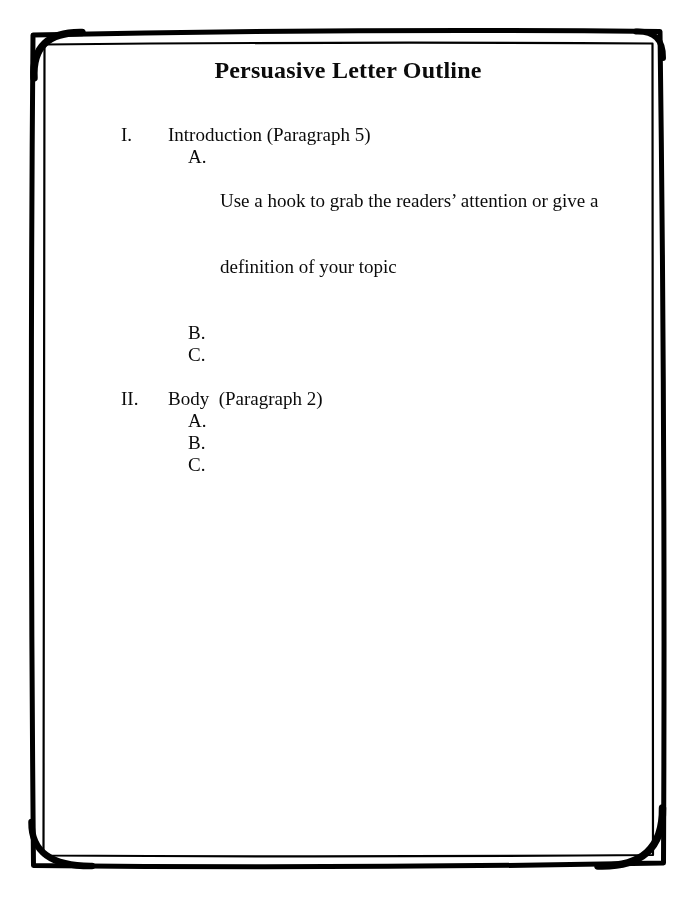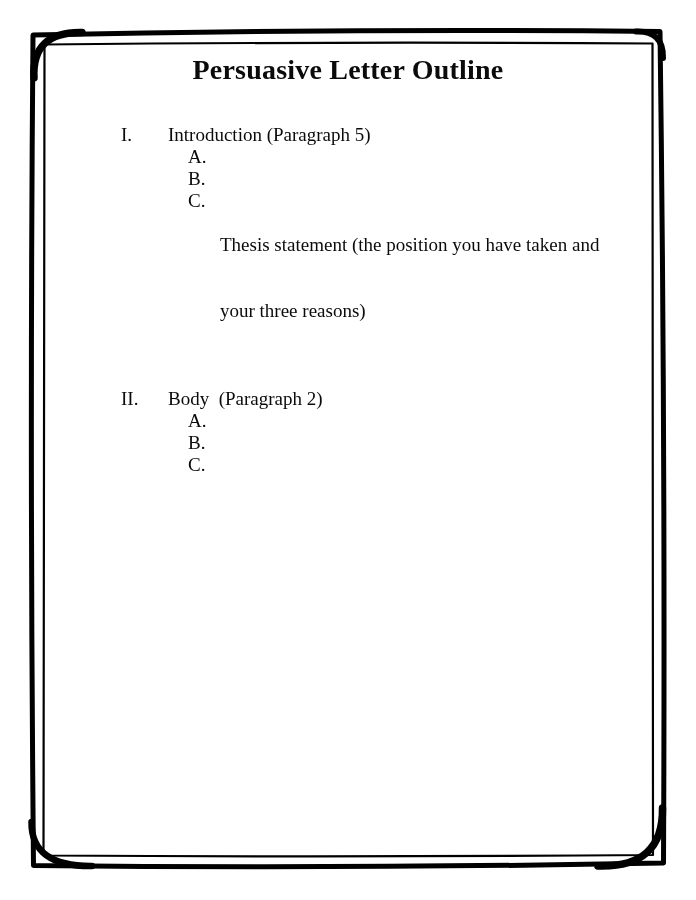--- a/index.html
+++ b/index.html
@@ -15,21 +15,21 @@
   }
   .frame {
     position: absolute;
     left: 0; top: 0;
     width: 696px; height: 900px;
     pointer-events: none;
   }
   .content { position: relative; padding-top: 54px; }
   .title {
     margin: 0;
-    font-size: 28px;
+    font-size: 24px;
     line-height: 32px;
     font-weight: 700;
     text-align: center;
     letter-spacing: 0.2px;
   }
   .outline {
     margin-top: 38px;
     margin-left: 121px;
     margin-right: 60px;
     font-size: 19px;
@@ -64,30 +64,30 @@
 
     <div class="outline">
 
       <div class="section">
         <div class="sec-head">
           <span class="roman">I.</span>
           <span class="heading">Introduction (Paragraph 5)</span>
         </div>
         <div class="item">
           <span class="letter">A.</span>
+          <span class="itext">
+            <span class="line">Use a hook to grab the readers’ attention or give a</span>
+            <span class="line">definition of your topic</span>
+          </span>
         </div>
         <div class="item">
           <span class="letter">B.</span>
         </div>
         <div class="item">
           <span class="letter">C.</span>
-          <span class="itext">
-            <span class="line">Thesis statement (the position you have taken and</span>
-            <span class="line">your three reasons)</span>
-          </span>
         </div>
       </div>
 
       <div class="section">
         <div class="sec-head">
           <span class="roman">II.</span>
           <span class="heading">Body  (Paragraph 2)</span>
         </div>
         <div class="item">
           <span class="letter">A.</span>

